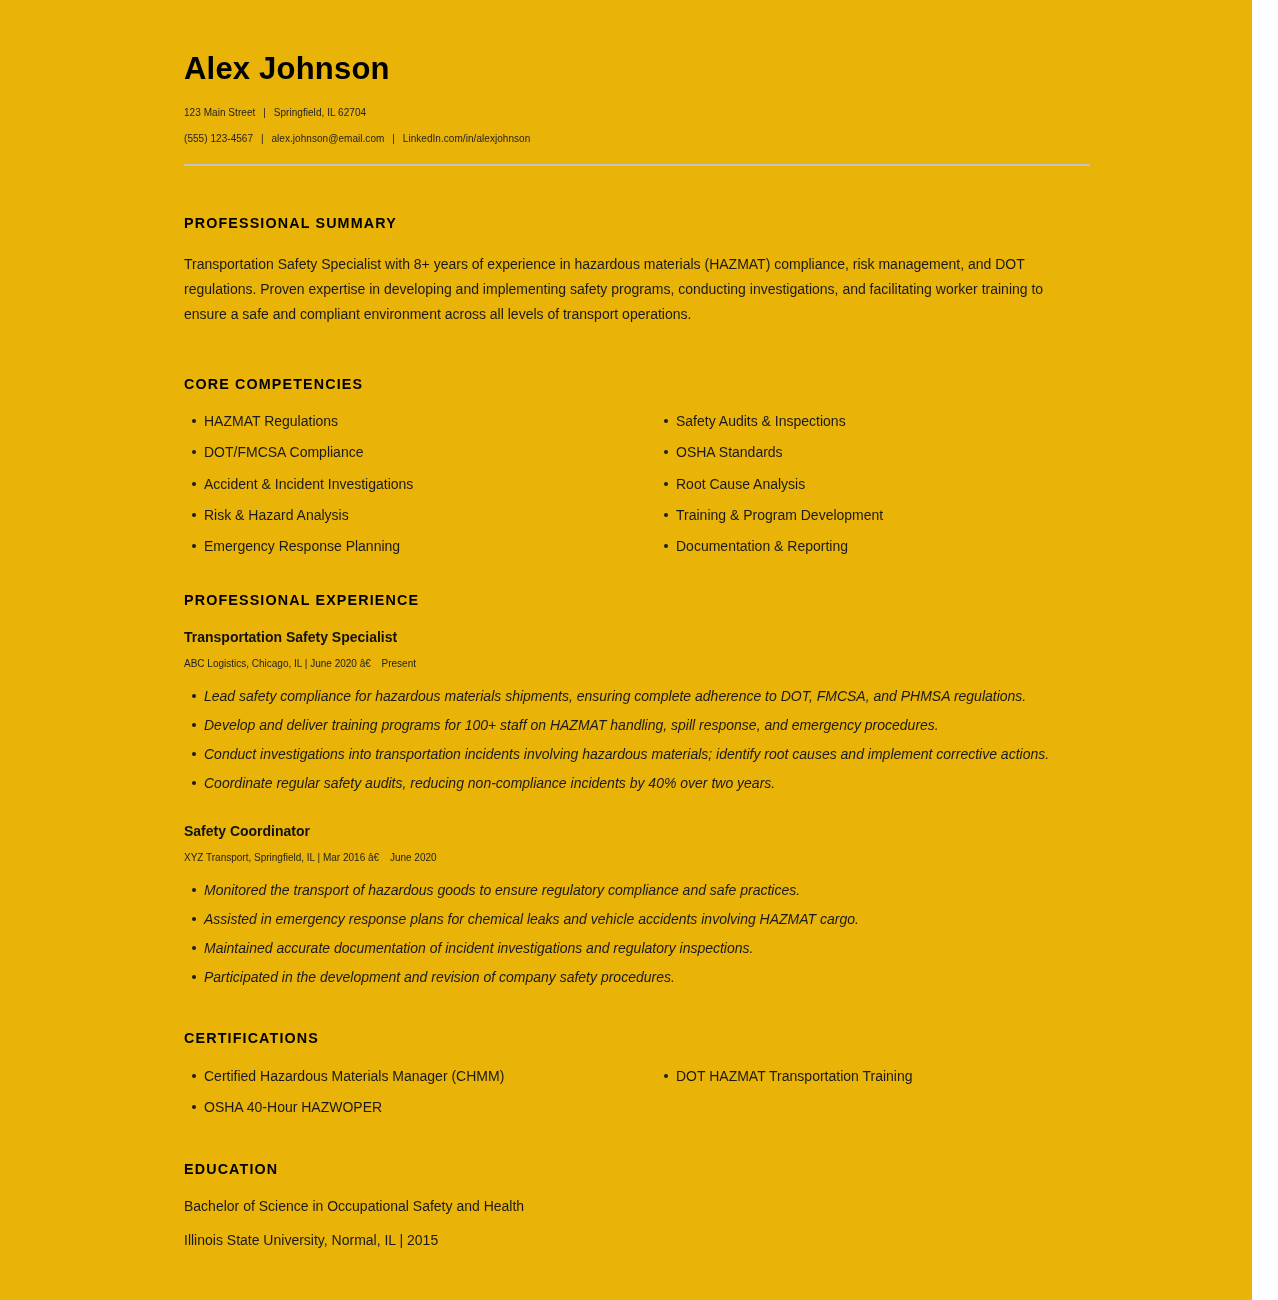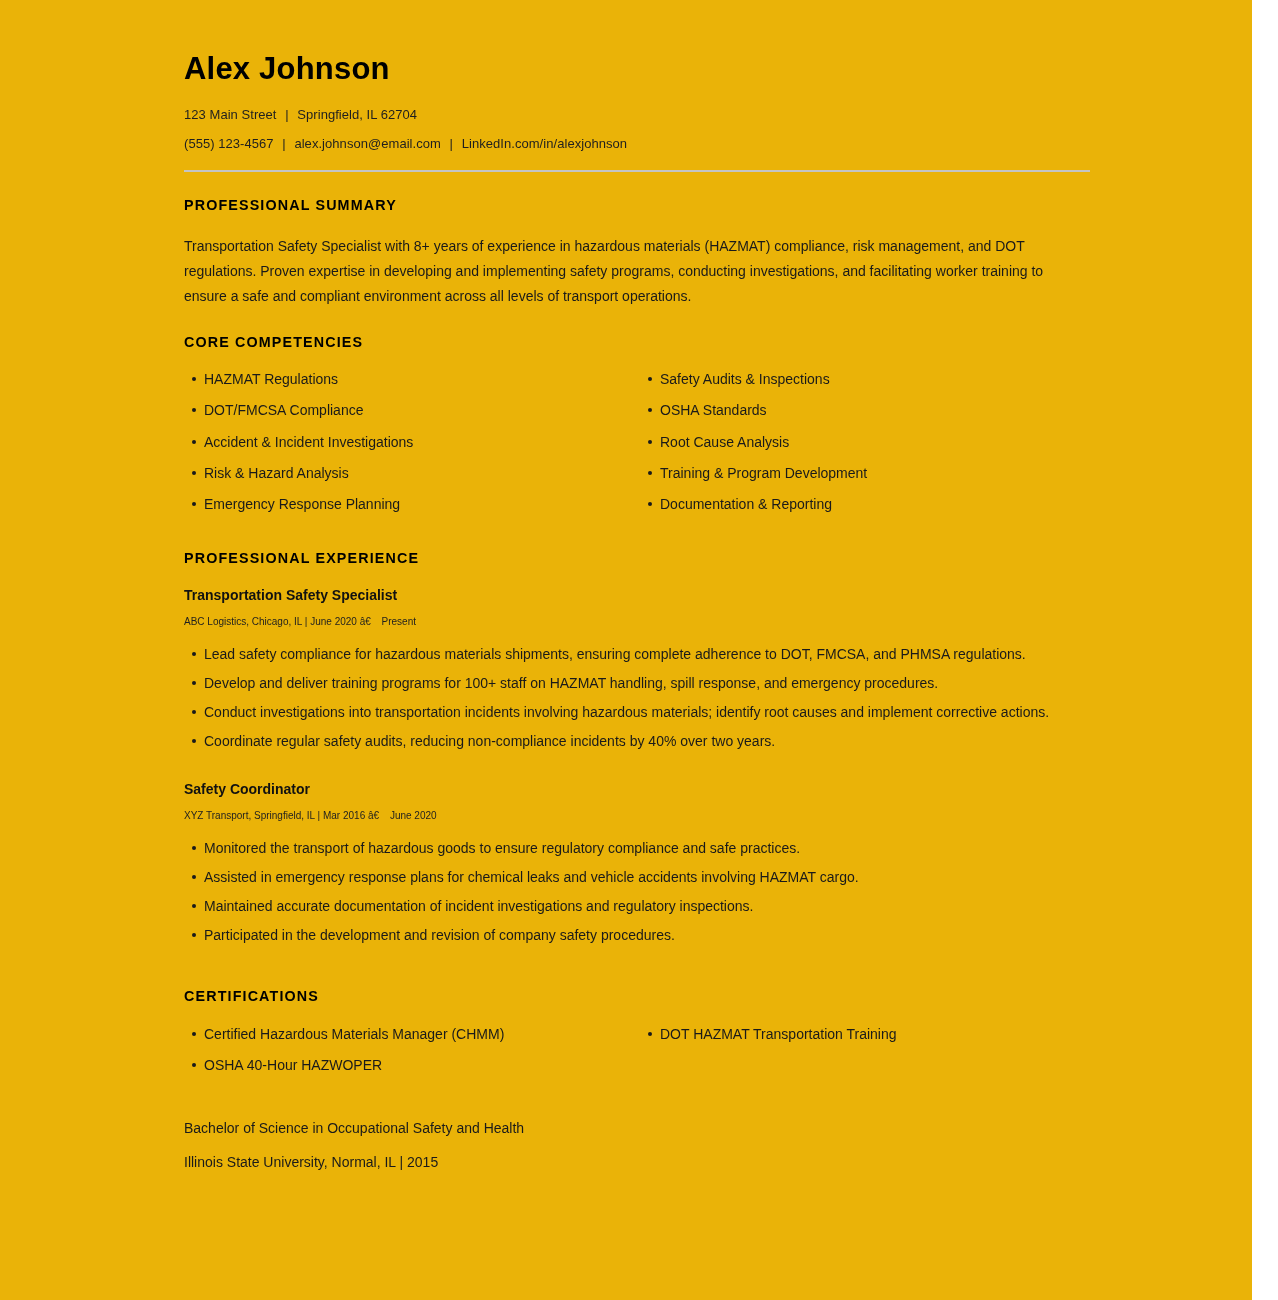--- a/index.html
+++ b/index.html
@@ -25,41 +25,41 @@
   
   .name {
     font-size: 31px;
     font-weight: bold;
     letter-spacing: 0.2px;
     color: #000000;
     margin: 0 0 22px 0;
     line-height: 1.1;
   }
   .contact-line {
-    font-size: 13px;
+    font-size: 10px;
     color: #1f1f1f;
     line-height: 1.0;
     margin: 0 0 16px 0;
     letter-spacing: 0.05px;
   }
   .contact-line:last-of-type { margin-bottom: 0; }
   .sep {
     display: inline-block;
     padding: 0 5px;
     color: #1f1f1f;
   }
   .rule {
     border: 0;
     border-top: 2px solid #c4c4c4;
     margin: 20px 0 0 0;
     width: 906px;
   }
 
   
-  .section { margin-top: 26px; }
+  .section { margin-top: 50px; }
   .section-title {
     font-size: 14.3px;
     font-weight: bold;
     letter-spacing: 1.15px;
     color: #000000;
     text-transform: uppercase;
     margin: 0 0 20px 0;
     line-height: 1.1;
   }
 
@@ -70,20 +70,21 @@
     margin: 0;
     max-width: 900px;
   }
 
   
   .two-col {
     display: grid;
     grid-template-columns: 456px 1fr;
     column-gap: 0;
     row-gap: 0;
+    gap: 16px;
   }
   .col { margin: 0; padding: 0; list-style: none; }
   .col li {
     position: relative;
     font-size: 14px;
     line-height: 1.3;
     color: #1a1a1a;
     padding-left: 20px;
     margin-bottom: 13px;
   }
@@ -117,20 +118,21 @@
   }
   .job-bullets { margin: 0; padding: 0; list-style: none; }
   .job-bullets li {
     position: relative;
     font-size: 14px;
     line-height: 1.72;
     color: #1a1a1a;
     padding-left: 20px;
     margin-bottom: 5px;
     max-width: 890px;
+    font-style: italic;
   }
   .job-bullets li:last-child { margin-bottom: 0; }
   .job-bullets li::before {
     content: "";
     position: absolute;
     left: 8px;
     top: 10px;
     width: 4px;
     height: 4px;
     border-radius: 50%;
@@ -233,17 +235,18 @@
         <li>Certified Hazardous Materials Manager (CHMM)</li>
         <li>OSHA 40-Hour HAZWOPER</li>
       </ul>
       <ul class="col">
         <li>DOT HAZMAT Transportation Training</li>
       </ul>
     </div>
   </div>
 
   <div class="section section-education">
+    <h2 class="section-title">EDUCATION</h2>
     <div class="edu-line">Bachelor of Science in Occupational Safety and Health</div>
     <div class="edu-line">Illinois State University, Normal, IL   |  2015</div>
   </div>
 
 </div>
 
 </body></html>

